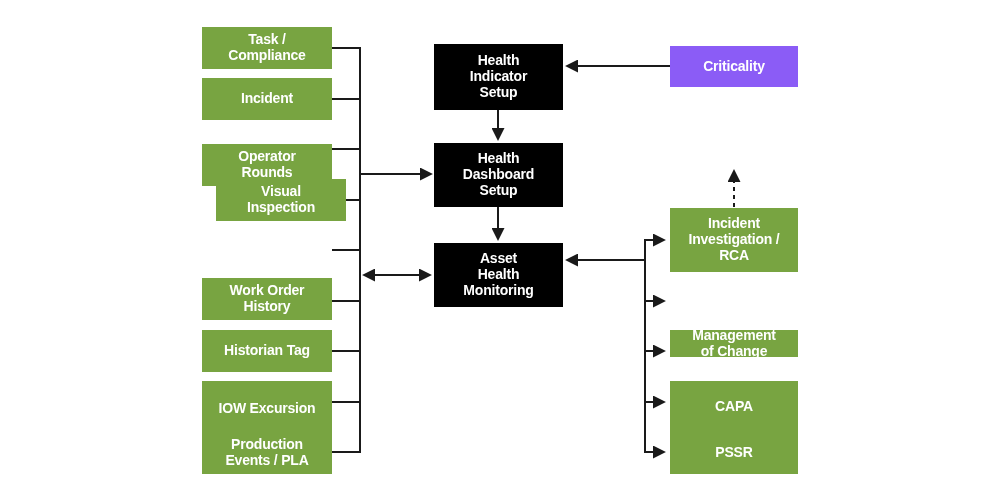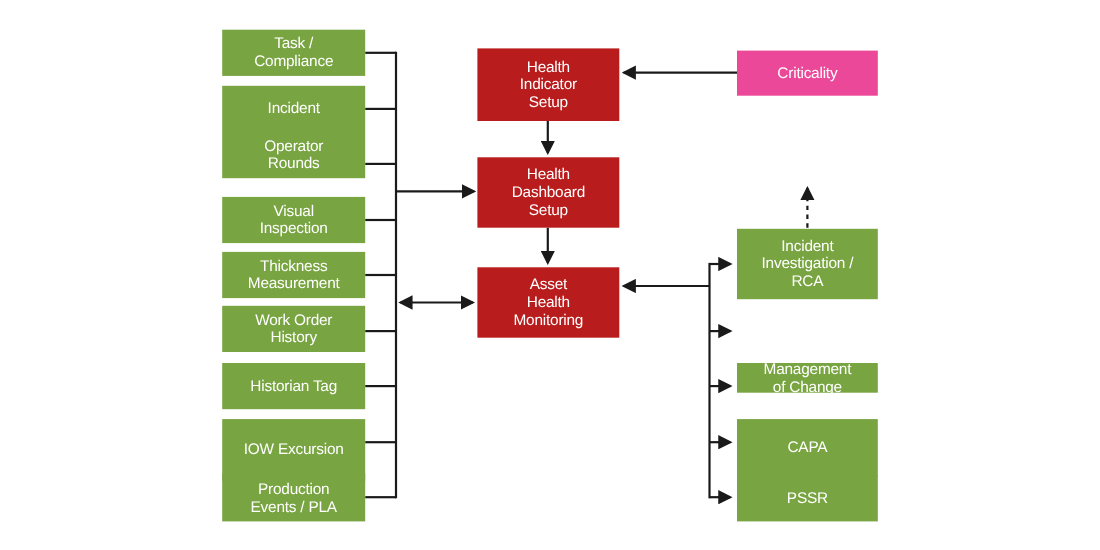--- a/index.html
+++ b/index.html
@@ -16,30 +16,30 @@
     left: 0; top: 0;
     width: 1000px; height: 500px;
   }
   .node {
     position: absolute;
     display: flex;
     align-items: center;
     justify-content: center;
     text-align: center;
     color: #ffffff;
-    font-weight: normal;
+    font-weight: bold;
     font-size: 14px;
     line-height: 1.14;
     letter-spacing: -0.2px;
     box-sizing: border-box;
   }
   .node span { white-space: pre-line; }
   .green  { background: #78A441; }
-  .orange { background: #b91c1c; }
-  .blue   { background: #ec4899; }
+  .orange { background: #000000; }
+  .blue   { background: #8b5cf6; }
 </style>
 </head>
 <body>
 
 <div class="stage">
 
   <svg class="wires" viewBox="0 0 1000 500">
     <defs>
       <marker id="ah" viewBox="0 0 10 10" refX="8.5" refY="5" markerWidth="6.5" markerHeight="6.5" orient="auto-start-reverse">
         <path d="M0 0 L10 5 L0 10 z" fill="#1A1A1A"></path>
@@ -84,31 +84,27 @@
     </g>
   </svg>
 
   <div class="node green" style="left:202px;top:27px;width:130px;height:42px">
     <span>Task /
 Compliance</span>
   </div>
   <div class="node green" style="left:202px;top:78px;width:130px;height:42px">
     <span>Incident</span>
   </div>
-  <div class="node green" style="left:202px;top:120px;width:130px;height:42px">
+  <div class="node green" style="left:202px;top:144px;width:130px;height:42px">
     <span>Operator
 Rounds</span>
   </div>
-  <div class="node green" style="left:202px;top:179px;width:130px;height:42px">
+  <div class="node green" style="left:216px;top:179px;width:130px;height:42px">
     <span>Visual
 Inspection</span>
-  </div>
-  <div class="node green" style="left:202px;top:229px;width:130px;height:42px">
-    <span>Thickness
-Measurement</span>
   </div>
   <div class="node green" style="left:202px;top:278px;width:130px;height:42px">
     <span>Work Order
 History</span>
   </div>
   <div class="node green" style="left:202px;top:330px;width:130px;height:42px">
     <span>Historian Tag</span>
   </div>
   <div class="node green" style="left:202px;top:381px;width:130px;height:56px">
     <span>IOW Excursion</span>

